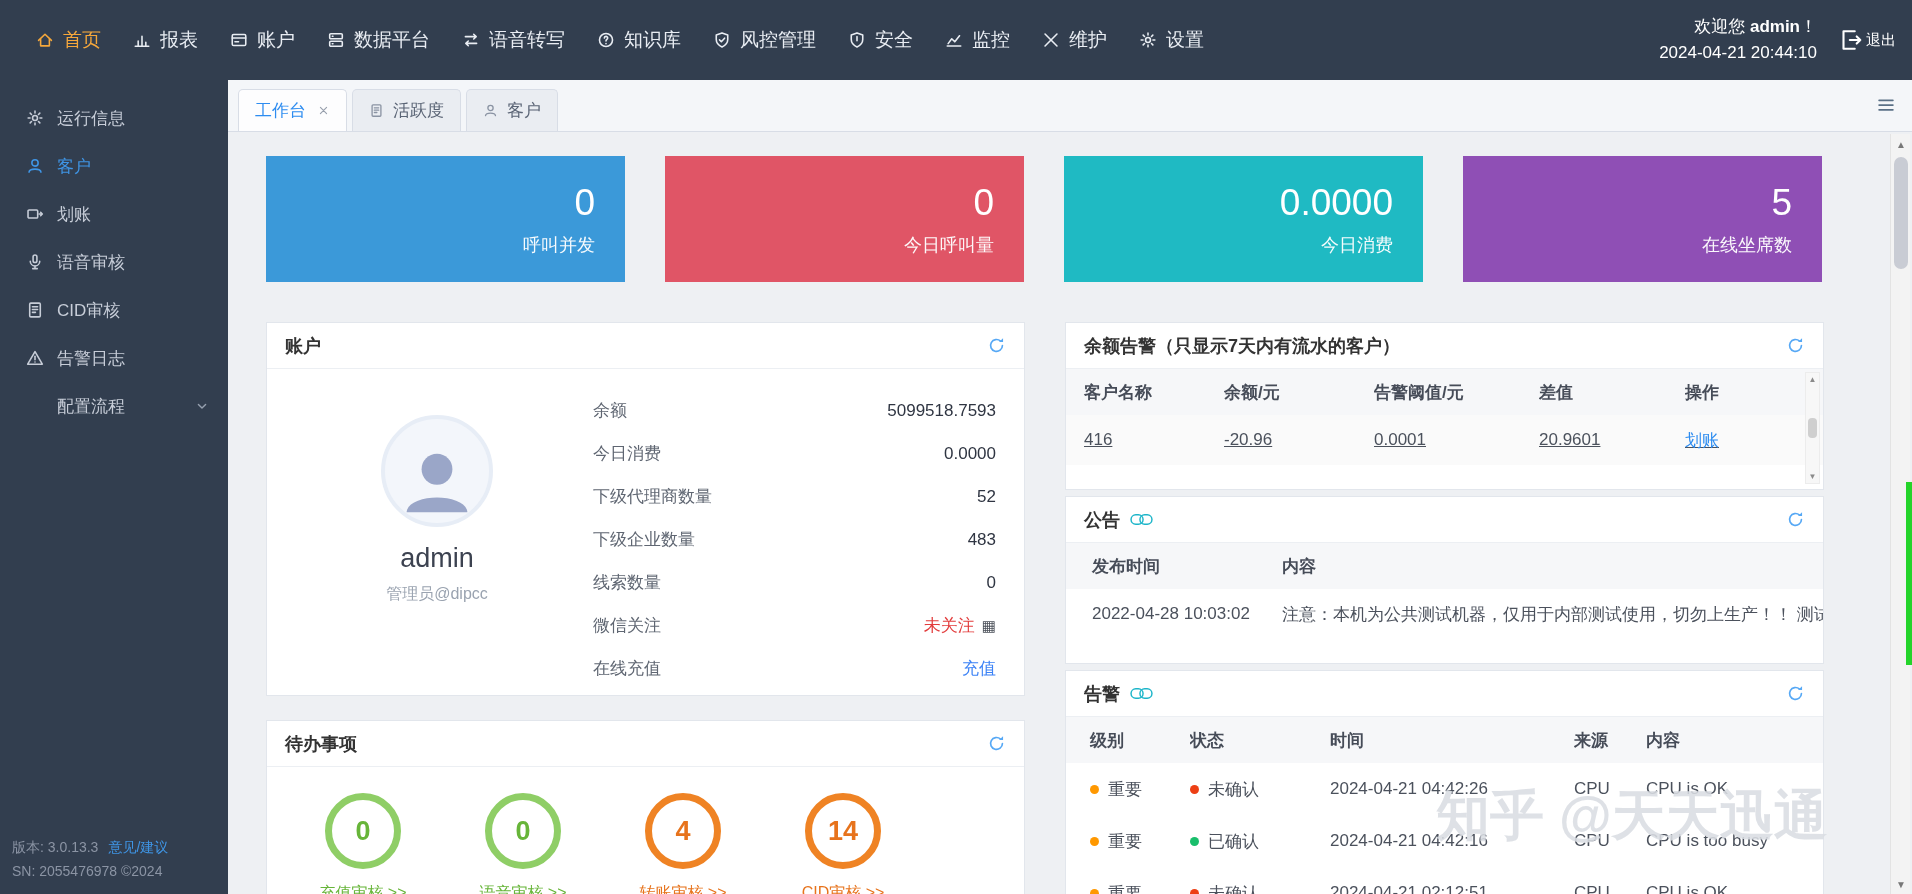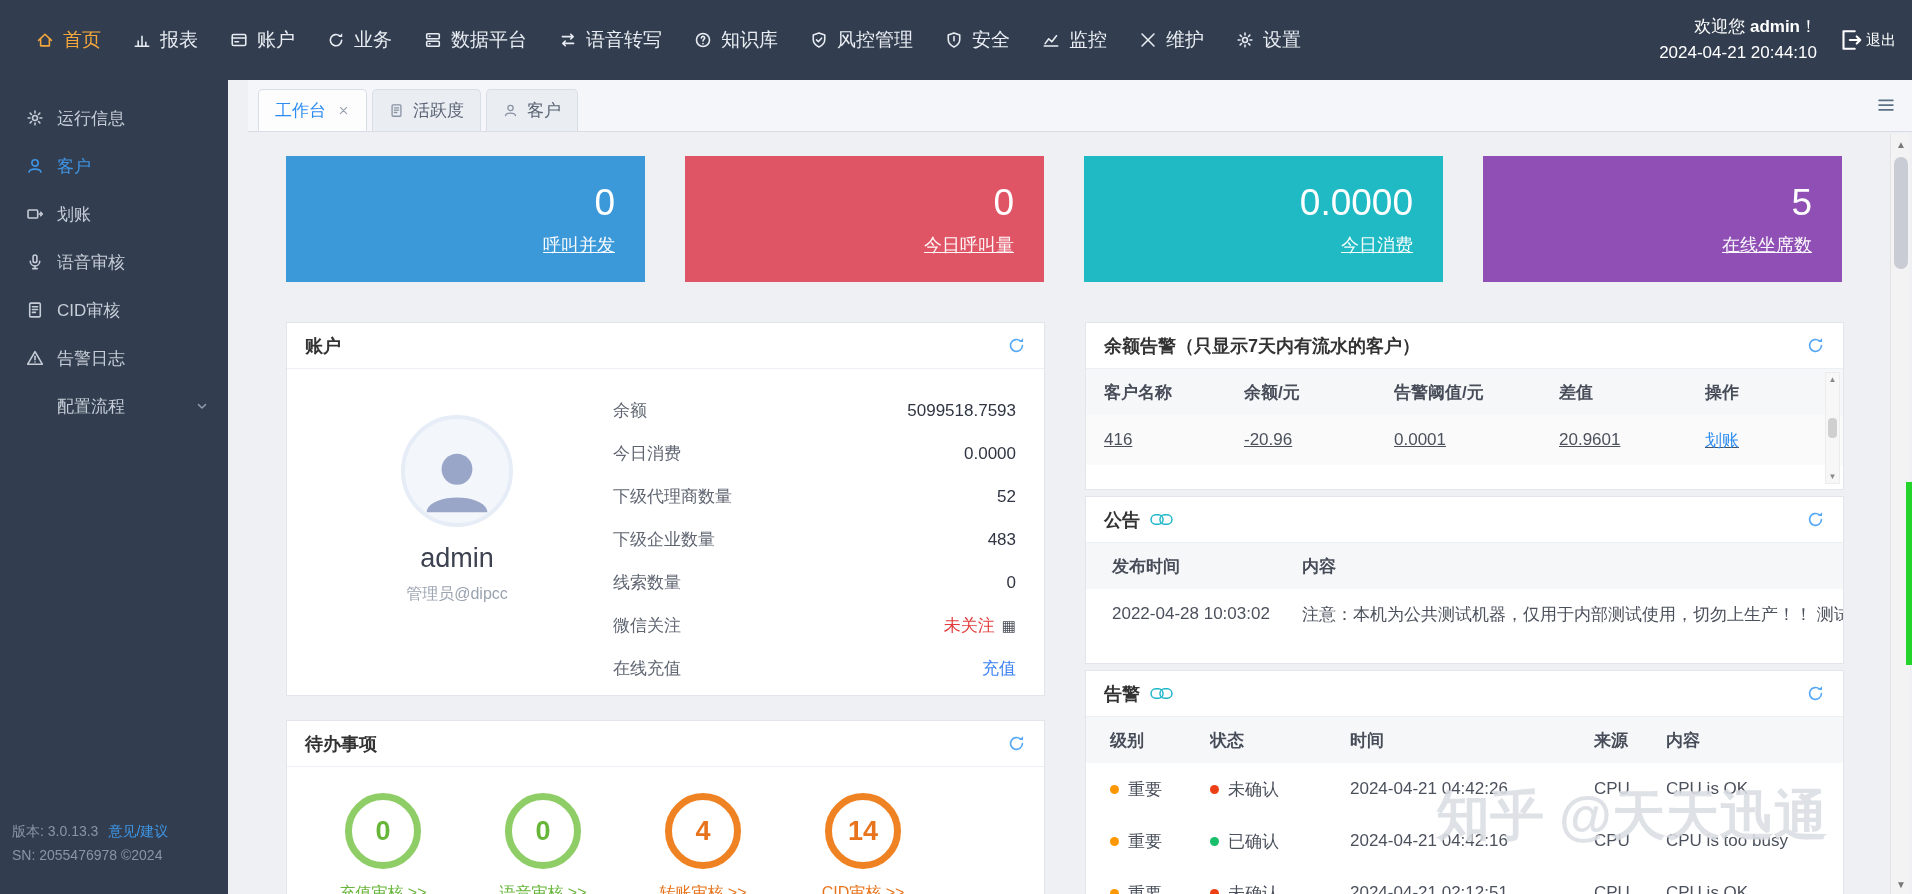--- a/index.html
+++ b/index.html
@@ -20,27 +20,27 @@
   .nav-item { display: flex; align-items: center; gap: 9px; font-size: 19px;
               padding: 0 16px; height: 80px; cursor: pointer; white-space: nowrap; }
   .nav-item.active { color: #f5a73b; }
   .nav-right { margin-left: auto; display: flex; align-items: center; gap: 22px; }
   .welcome { text-align: right; font-size: 17px; line-height: 1.55; color: #fff; white-space: nowrap; }
   .welcome b { font-weight: bold; }
   .logout { display: flex; flex-direction: row; align-items: center; gap: 3px;
             font-size: 15px; color: #fff; cursor: pointer; }
 
   
-  .body-row { display: flex; height: 814px; gap: 20px; }
+  .body-row { display: flex; height: 814px; }
   .sidebar { width: 228px; flex: none; background: #323e4f; position: relative; padding-top: 14px; }
   .side-item { display: flex; align-items: center; gap: 13px; height: 48px;
                padding: 0 18px 0 26px; color: #c7cdd8; font-size: 17px; cursor: pointer; }
   .side-item.active { color: #3f95e5; }
   .side-item .chev { margin-left: auto; color: #96a0af; }
-  .side-footer { position: absolute; left: 12px; bottom: 26px; font-size: 14px;
+  .side-footer { position: absolute; left: 12px; bottom: 10px; font-size: 14px;
                  color: #8b94a4; line-height: 1.7; white-space: nowrap; }
   .side-footer a { color: #3f95e5; text-decoration: none; margin-left: 10px; cursor: pointer; }
 
   .main { flex: 1; min-width: 0; display: flex; flex-direction: column; position: relative; }
 
   
   .tabbar { height: 52px; flex: none; background: #f4f6f9; border-bottom: 1px solid #d8dde6;
             display: flex; align-items: flex-end; padding-left: 10px; position: relative; }
   .tab { height: 42px; display: inline-flex; align-items: center; gap: 9px; padding: 0 16px;
          font-size: 17px; color: #5a6475; background: #eaedf2; border: 1px solid #d8dde6;
@@ -50,21 +50,21 @@
   .tab .t-ic { color: #8a93a3; }
   .tab .x { color: #98a0ad; margin-left: 2px; }
   .tabbar-list { position: absolute; right: 16px; top: 15px; color: #5a7086; cursor: pointer; }
 
   
   .content { flex: 1; overflow: hidden; padding: 24px 0 0 38px; position: relative; }
   .cards { display: flex; gap: 40px; }
   .stat-card { width: 359px; height: 126px; padding: 18px 30px; color: #fff;
                display: flex; flex-direction: column; justify-content: center; align-items: flex-end; }
   .stat-value { font-size: 37px; font-weight: 500; }
-  .stat-label { font-size: 18px; margin-top: 9px; opacity: .96; text-decoration: underline; }
+  .stat-label { font-size: 18px; margin-top: 9px; opacity: .96; }
   .c-blue   { background: #3b99d9; }
   .c-red    { background: #e05566; }
   .c-teal   { background: #1fbac3; }
   .c-purple { background: #8f4fb5; }
 
   .cols { display: flex; gap: 40px; margin-top: 40px; align-items: flex-start; }
   .col { width: 759px; flex: none; }
 
   .panel { background: #fff; border: 1px solid #e2e6ec; position: relative; }
   .panel-h { height: 46px; display: flex; align-items: center; gap: 10px; padding: 0 18px;
@@ -264,26 +264,20 @@
       <svg class="ic" width="18" height="18">
           <use href="#i-chart"></use>
         </svg>
       <span>报表</span>
     </div>
     <div class="nav-item">
       <svg class="ic" width="18" height="18">
           <use href="#i-carddoc"></use>
         </svg>
       <span>账户</span>
-    </div>
-    <div class="nav-item">
-      <svg class="ic" width="18" height="18">
-          <use href="#i-cycle"></use>
-        </svg>
-      <span>业务</span>
     </div>
     <div class="nav-item">
       <svg class="ic" width="18" height="18">
           <use href="#i-server"></use>
         </svg>
       <span>数据平台</span>
     </div>
     <div class="nav-item">
       <svg class="ic" width="18" height="18">
           <use href="#i-swap"></use>

